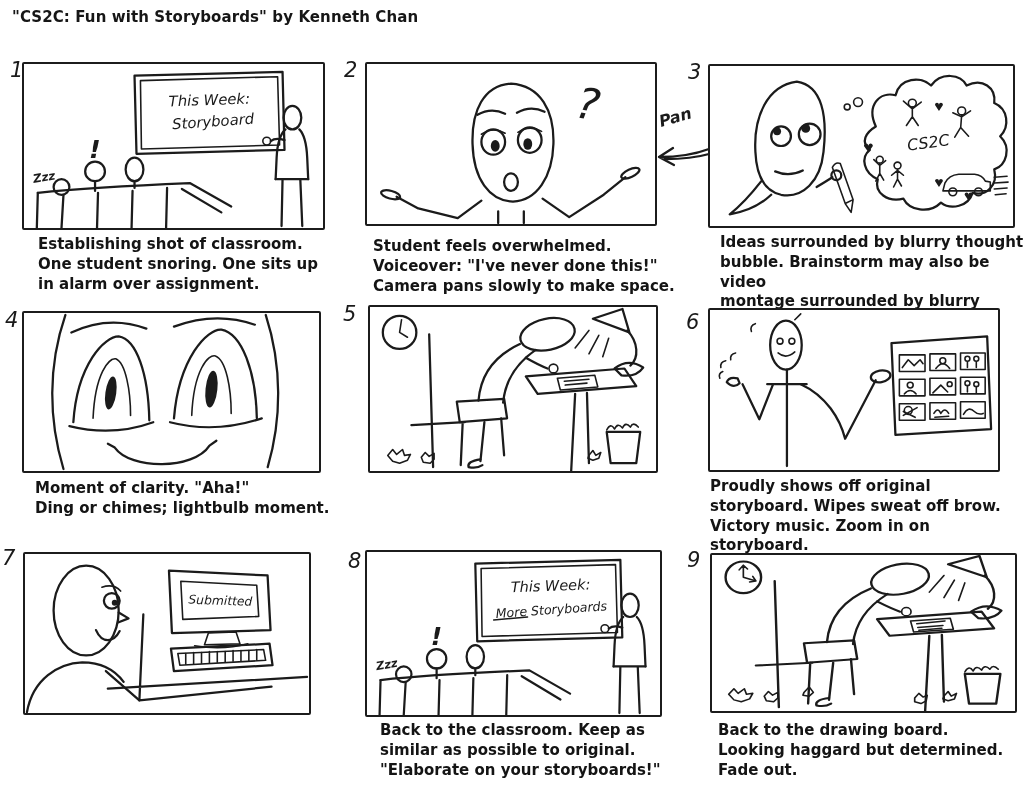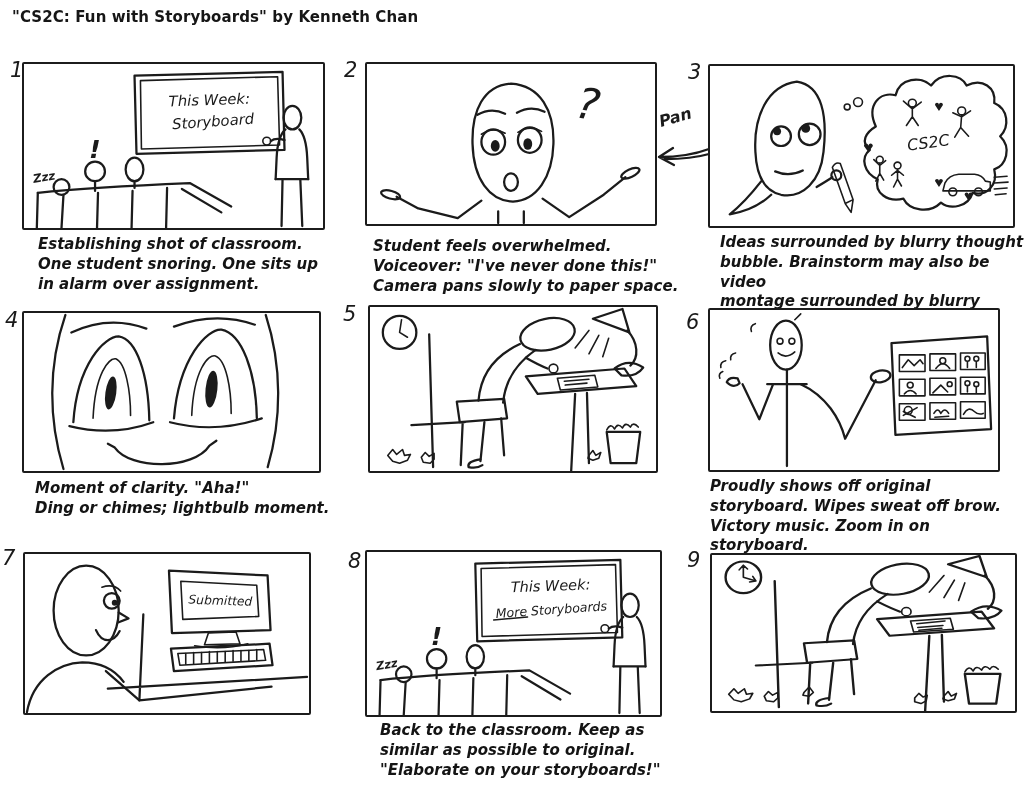--- a/index.html
+++ b/index.html
@@ -3,21 +3,21 @@
 <meta charset="utf-8">
 <style>
   html,body{margin:0;padding:0;background:#fff;}
   .page{position:relative;width:1024px;height:787px;background:#ffffff;
         font-family:"DejaVu Sans",sans-serif;overflow:hidden;color:#161616;}
   .title{position:absolute;left:12px;top:8px;font-size:15px;font-weight:600;letter-spacing:.1px;}
   .pnum{position:absolute;font-size:21px;font-style:italic;font-weight:500;color:#1a1a1a;}
   .frame{position:absolute;border:2.6px solid #1c1c1c;border-radius:2px;background:#fff;box-sizing:border-box;}
   .frame svg{display:block;width:100%;height:100%;}
   .caption{position:absolute;font-size:15px;font-weight:600;line-height:1.32;
-           white-space:pre-line;color:#141414;letter-spacing:0px;font-style:italic;}
+           white-space:pre-line;color:#141414;letter-spacing:0px;}
   .pan-note{position:absolute;left:651px;top:103px;width:64px;height:68px;}
   
   .s{fill:none;stroke:#1b1b1b;stroke-width:2.3;stroke-linecap:round;stroke-linejoin:round;}
   .t{stroke-width:1.6;}
   .f{fill:#1b1b1b;stroke:none;}
   text.hw{font-family:"DejaVu Sans",sans-serif;font-style:italic;fill:#1b1b1b;stroke:none;}
   
   .n1{left:10px;top:58px}.n2{left:344px;top:58px}.n3{left:688px;top:60px}
   .n4{left:5px;top:308px}.n5{left:343px;top:302px}.n6{left:686px;top:310px}
   .n7{left:2px;top:546px}.n8{left:348px;top:549px}.n9{left:687px;top:548px}
@@ -96,21 +96,21 @@
         <path class="s" d="M116,140 L92,158 L52,148 L30,136"></path>
         <ellipse class="s" cx="24" cy="134" rx="10" ry="4" transform="rotate(15 24 134)"></ellipse>
         <path class="s" d="M178,138 L205,157 L240,134 L262,116"></path>
         <ellipse class="s" cx="267" cy="112" rx="10" ry="4" transform="rotate(-25 267 112)"></ellipse>
         <text class="hw" x="210" y="54" font-size="44" transform="rotate(10 210 54)">?</text>
       </g>
     </svg>
   </div>
   <div class="caption c2">Student feels overwhelmed.
 Voiceover: "I've never done this!"
-Camera pans slowly to paper space.</div>
+Camera pans slowly to make space.</div>
 
   <div class="pan-note">
     <svg viewBox="0 0 64 68">
       <text class="hw" x="10" y="24" font-size="16" font-weight="bold" transform="rotate(-16 10 24)">Pan</text>
       <g>
         <path class="s" d="M58,46 C42,52 26,54 8,54 M8,54 L22,45 M8,54 L23,62 M58,51 C44,55 30,56 14,56"></path>
       </g>
     </svg>
   </div>
 
@@ -395,14 +395,17 @@
         <path class="s t" d="M242,126 q4,-8 8,-1 q3,-7 8,-1 q3,-7 8,-1 q3,-6 8,0"></path>
         <path class="s t" d="M222,152 l4,-5 l3,5 l5,-3 l-2,6 l-6,2 l-5,-2 z"></path>
       </g>
       <g>
         <path class="s t" d="M16,150 l5,-6 l4,5 l6,-5 l2,6 l6,-1 l-3,6 l-8,3 l-7,-2 z"></path>
         <path class="s t" d="M50,152 l4,-5 l4,4 l5,-3 l0,6 l-4,4 l-7,-1 z"></path>
         <path class="s t" d="M194,154 l4,-5 l4,4 l4,-2 l-1,6 l-5,3 l-6,-2 z"></path>
       </g>
     </svg>
   </div>
+  <div class="caption c9">Back to the drawing board.
+Looking haggard but determined.
+Fade out.</div>
 
 </div>
 
 </body></html>

